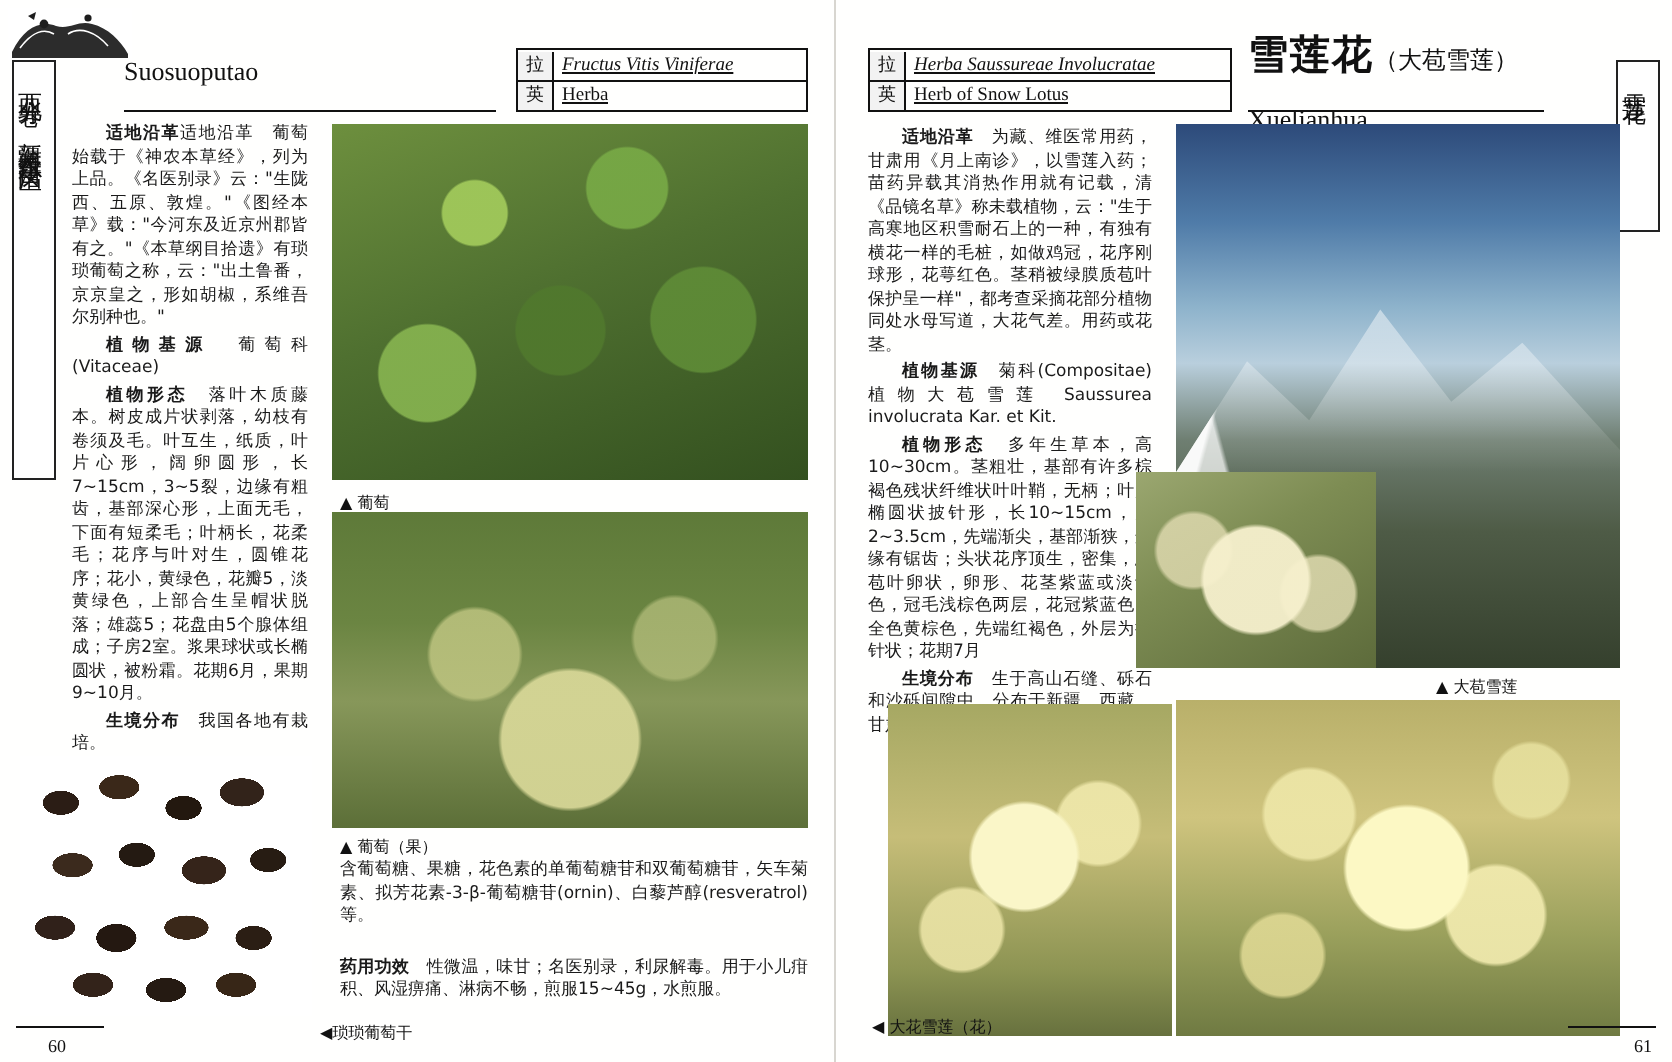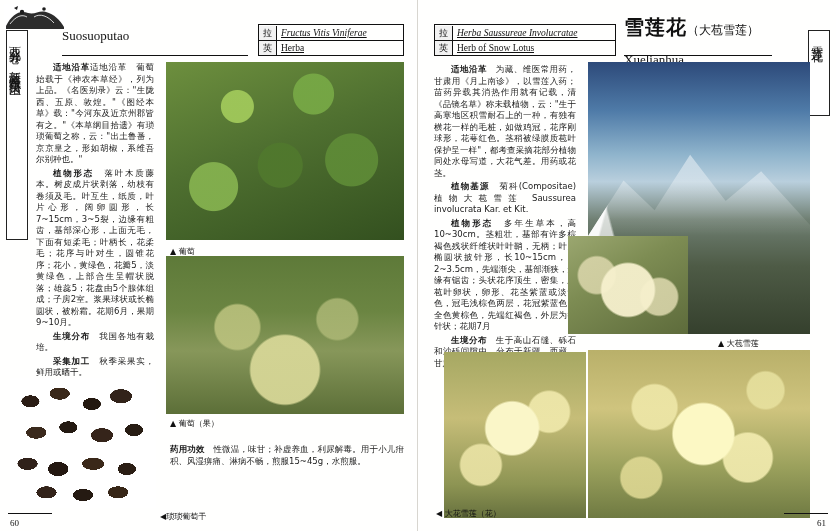--- a/index.html
+++ b/index.html
@@ -254,21 +254,21 @@
   }
 
   
   .folio {
     position: absolute;
     bottom: 3px;
     font-size: 9px;
     color: #111;
     font-family: "Liberation Serif", serif;
   }
-  .folio-left { left: 10px; }
+  .folio-left { left: 24px; }
   .folio-right { right: 10px; }
   .footer-rule {
     position: absolute;
     height: 1px;
     background: #111;
   }
 </style>
 </head>
 <body>
 
@@ -297,35 +297,37 @@
         <div class="name-val">Fructus Vitis Viniferae</div>
       </div>
       <div class="name-row">
         <div class="name-key">英</div>
         <div class="name-val plain">Herba</div>
       </div>
     </div>
 
     <div class="body-col" style="left:36px; top:62px; width:118px;">
       <p><span class="lead">适地沿革</span><span>适地沿革　葡萄始载于《神农本草经》，列为上品。《名医别录》云："生陇西、五原、敦煌。"《图经本草》载："今河东及近京州郡皆有之。"《本草纲目拾遗》有琐琐葡萄之称，云："出土鲁番，京京皇之，形如胡椒，系维吾尔别种也。"</span></p>
+      <p><span class="lead">植物基源</span><span>　葡萄科(Vitaceae)</span></p>
       <p><span class="lead">植物形态</span><span>　落叶木质藤本。树皮成片状剥落，幼枝有卷须及毛。叶互生，纸质，叶片心形，阔卵圆形，长7~15cm，3~5裂，边缘有粗齿，基部深心形，上面无毛，下面有短柔毛；叶柄长，花柔毛；花序与叶对生，圆锥花序；花小，黄绿色，花瓣5，淡黄绿色，上部合生呈帽状脱落；雄蕊5；花盘由5个腺体组成；子房2室。浆果球状或长椭圆状，被粉霜。花期6月，果期9~10月。</span></p>
       <p><span class="lead">生境分布</span><span>　我国各地有栽培。</span></p>
       <p><span class="lead">采集加工</span><span>　秋季采果实，鲜用或晒干。</span></p>
       <p><span class="lead">生产之地</span><span>　药材主产于新疆吐鲁番、鄯善等地。</span></p>
       <p><span class="lead">质量评价</span><span>　以果实饱满，味甜者为佳。</span></p>
     </div>
 
     <div class="photo ph-grape-leaf" style="left:166px; top:62px; width:238px; height:178px;"></div>
     <div class="caption" style="left:170px; top:246px;">▲ 葡萄</div>
 
     <div class="photo ph-grape-cluster" style="left:166px; top:256px; width:238px; height:158px;"></div>
     <div class="caption" style="left:170px; top:418px;">▲ 葡萄（果）</div>
 
     <div class="body-col" style="left:170px; top:430px; width:234px;">
-      <p class="noindent" style="margin-top:14px;"><span class="lead">药用功效</span><span>　性微温，味甘；补虚养血，利尿解毒。用于小儿疳积、风湿痹痛、淋病不畅，煎服15~45g，水煎服。</span></p>
+      <p class="noindent"><span>含葡萄糖、果糖，花色素的单葡萄糖苷和双葡萄糖苷，矢车菊素、拟芳花素-3-β-葡萄糖苷(ornin)、白藜芦醇(resveratrol)等。</span></p>
+      <p class="noindent" style="margin-top:14px;"><span class="lead">药用功效</span><span>　性微温，味甘；名医别录，利尿解毒。用于小儿疳积、风湿痹痛、淋病不畅，煎服15~45g，水煎服。</span></p>
     </div>
 
     <div class="photo ph-raisins" style="left:10px; top:378px; width:146px; height:130px;"></div>
     <div class="caption" style="left:160px; top:511px;">◀琐琐葡萄干</div>
 
     <div class="footer-rule" style="left:8px; bottom:17px; width:44px;"></div>
     <div class="folio folio-left">60</div>
   </div>
 
   <div class="gutter"></div>

